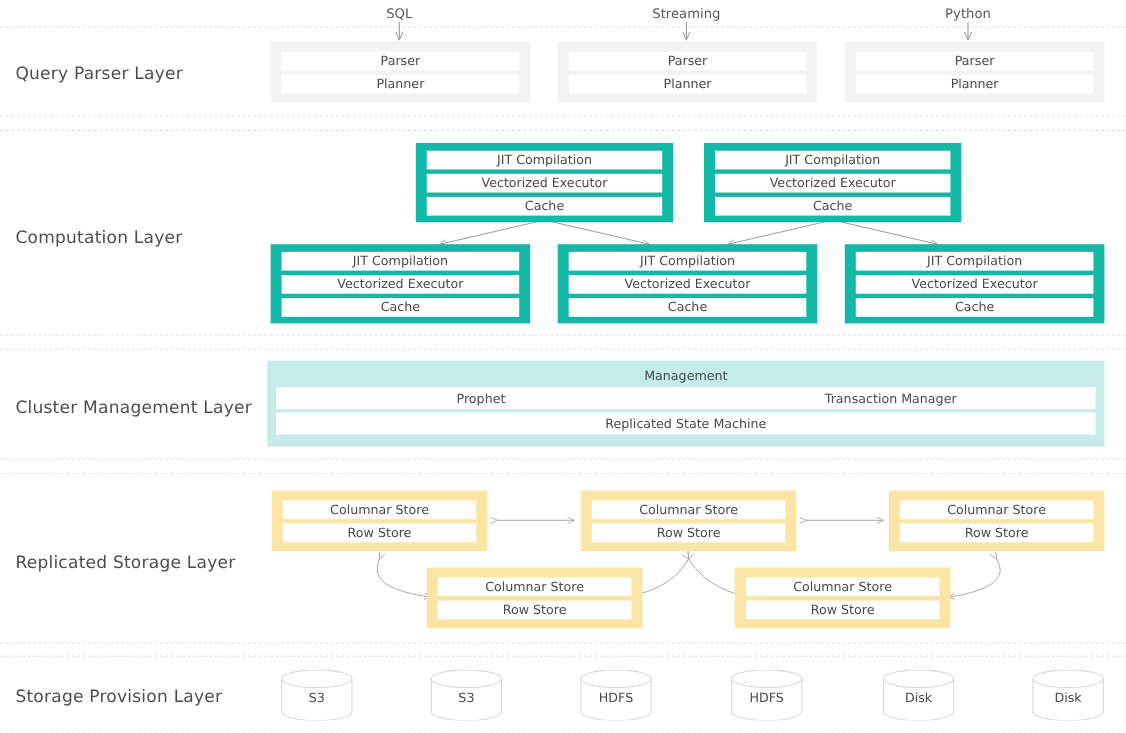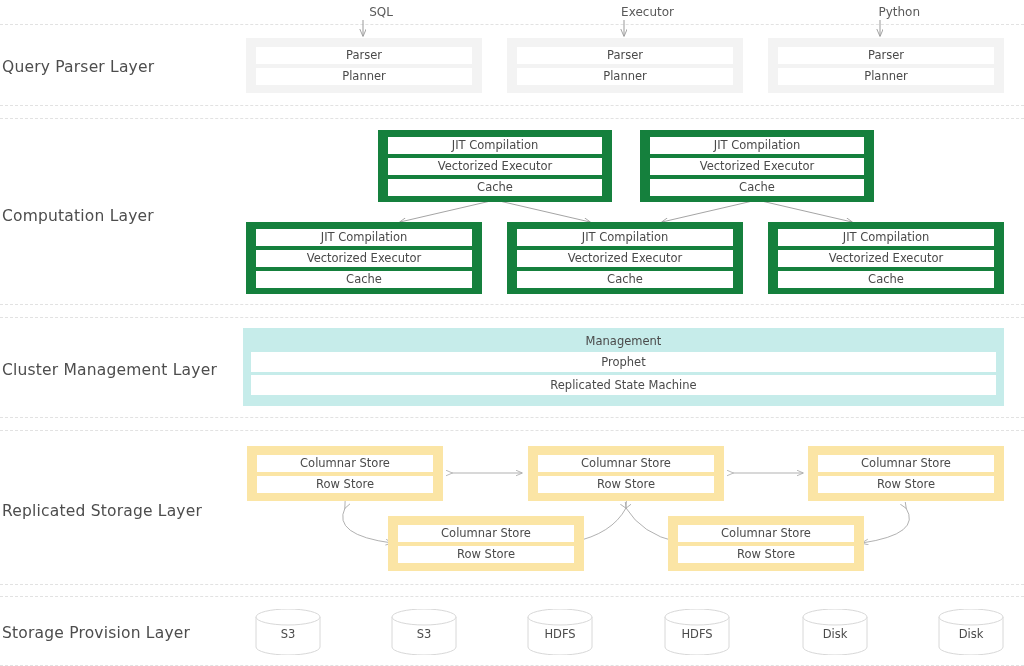--- a/index.html
+++ b/index.html
@@ -22,21 +22,21 @@
   .layer-band {
     position: absolute;
     left: 0;
     width: 1024px;
     border-top: 1px dashed #e2e2e2;
     border-bottom: 1px dashed #e2e2e2;
     box-sizing: border-box;
   }
   .layer-title {
     position: absolute;
-    left: 2px;
+    left: 14px;
     font-size: 15.5px;
     color: #4d4d4d;
     letter-spacing: 0.2px;
     white-space: nowrap;
   }
   
   .card {
     position: absolute;
     box-sizing: border-box;
     padding: 6px 10px;
@@ -49,21 +49,21 @@
     background: #ffffff;
     text-align: center;
     font-size: 11.5px;
     line-height: 17px;
     height: 17px;
     color: #4a4a4a;
     white-space: nowrap;
     overflow: hidden;
   }
   .card.grey { background: #f3f3f3; }
-  .card.blue { background: #15803d; }
+  .card.blue { background: #14b8a6; }
   .card.yellow { background: #fbe5a5; }
 
   
   .cube {
     position: absolute;
     background: #c6ecea;
     box-sizing: border-box;
     padding: 5px 8px;
   }
   .cube .cube-title {
@@ -86,21 +86,21 @@
     white-space: nowrap;
   }
   .cube .cube-cell.half { flex: 1 1 0; }
   .cube .cube-cell.full { width: 100%; margin-top: 3px; }
 
   
   .src-label {
     position: absolute;
     font-size: 12px;
     color: #595959;
-    text-align: right;
+    text-align: center;
     white-space: nowrap;
   }
 
   
   .cyl {
     position: absolute;
     width: 52px;
     height: 46px;
   }
   .cyl .cyl-label {
@@ -123,21 +123,21 @@
     height: 666px;
     pointer-events: none;
   }
 </style>
 </head>
 <body>
 
 <div id="stage">
 
   <div class="src-label" style="left:333px; top:5px; width:60px;">SQL</div>
-  <div class="src-label" style="left:574px; top:5px; width:100px;">Executor</div>
+  <div class="src-label" style="left:574px; top:5px; width:100px;">Streaming</div>
   <div class="src-label" style="left:840px; top:5px; width:80px;">Python</div>
 
   <div class="layer-band" style="top:24px; height:82px;"></div>
   <div class="layer-band" style="top:118px; height:187px;"></div>
   <div class="layer-band" style="top:317px; height:101px;"></div>
   <div class="layer-band" style="top:430px; height:155px;"></div>
   <div class="layer-band" style="top:596px; height:70px;"></div>
 
   <div class="layer-title" style="top:58px;">Query Parser Layer</div>
   <div class="layer-title" style="top:207px;">Computation Layer</div>
@@ -218,20 +218,21 @@
   <div class="card blue" style="left:768px; top:222px; width:236px; height:72px;">
     <div class="slot">JIT Compilation</div>
     <div class="slot">Vectorized Executor</div>
     <div class="slot">Cache</div>
   </div>
 
   <div class="cube" style="left:243px; top:328px; width:761px; height:78px;">
     <div class="cube-title">Management</div>
     <div class="cube-row">
       <div class="cube-cell half">Prophet</div>
+      <div class="cube-cell half">Transaction Manager</div>
     </div>
     <div class="cube-cell full">Replicated State Machine</div>
   </div>
 
   <div class="card yellow" style="left:247px; top:446px; width:196px; height:55px;">
     <div class="slot">Columnar Store</div>
     <div class="slot">Row Store</div>
   </div>
   <div class="card yellow" style="left:528px; top:446px; width:196px; height:55px;">
     <div class="slot">Columnar Store</div>

